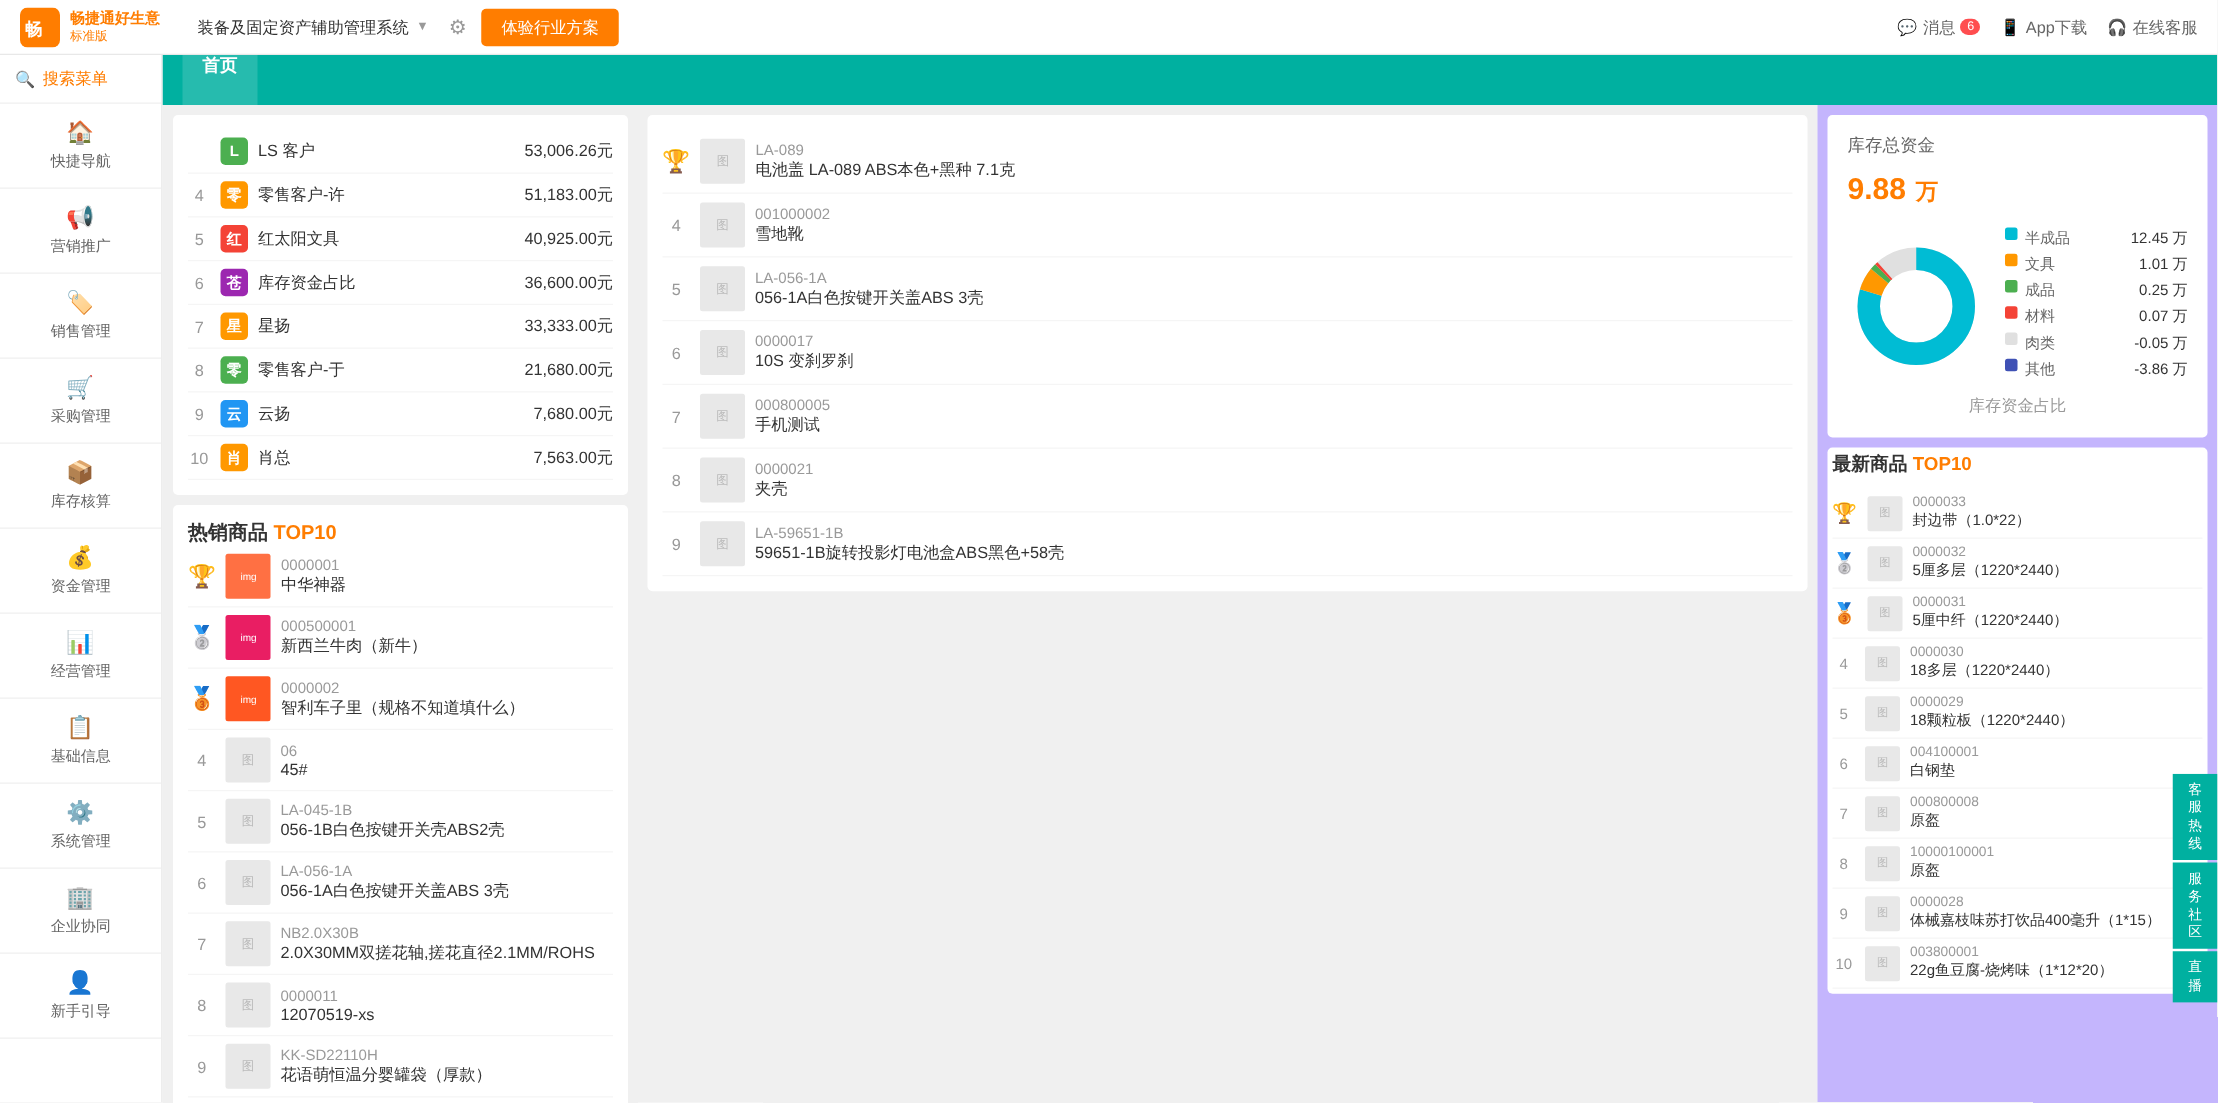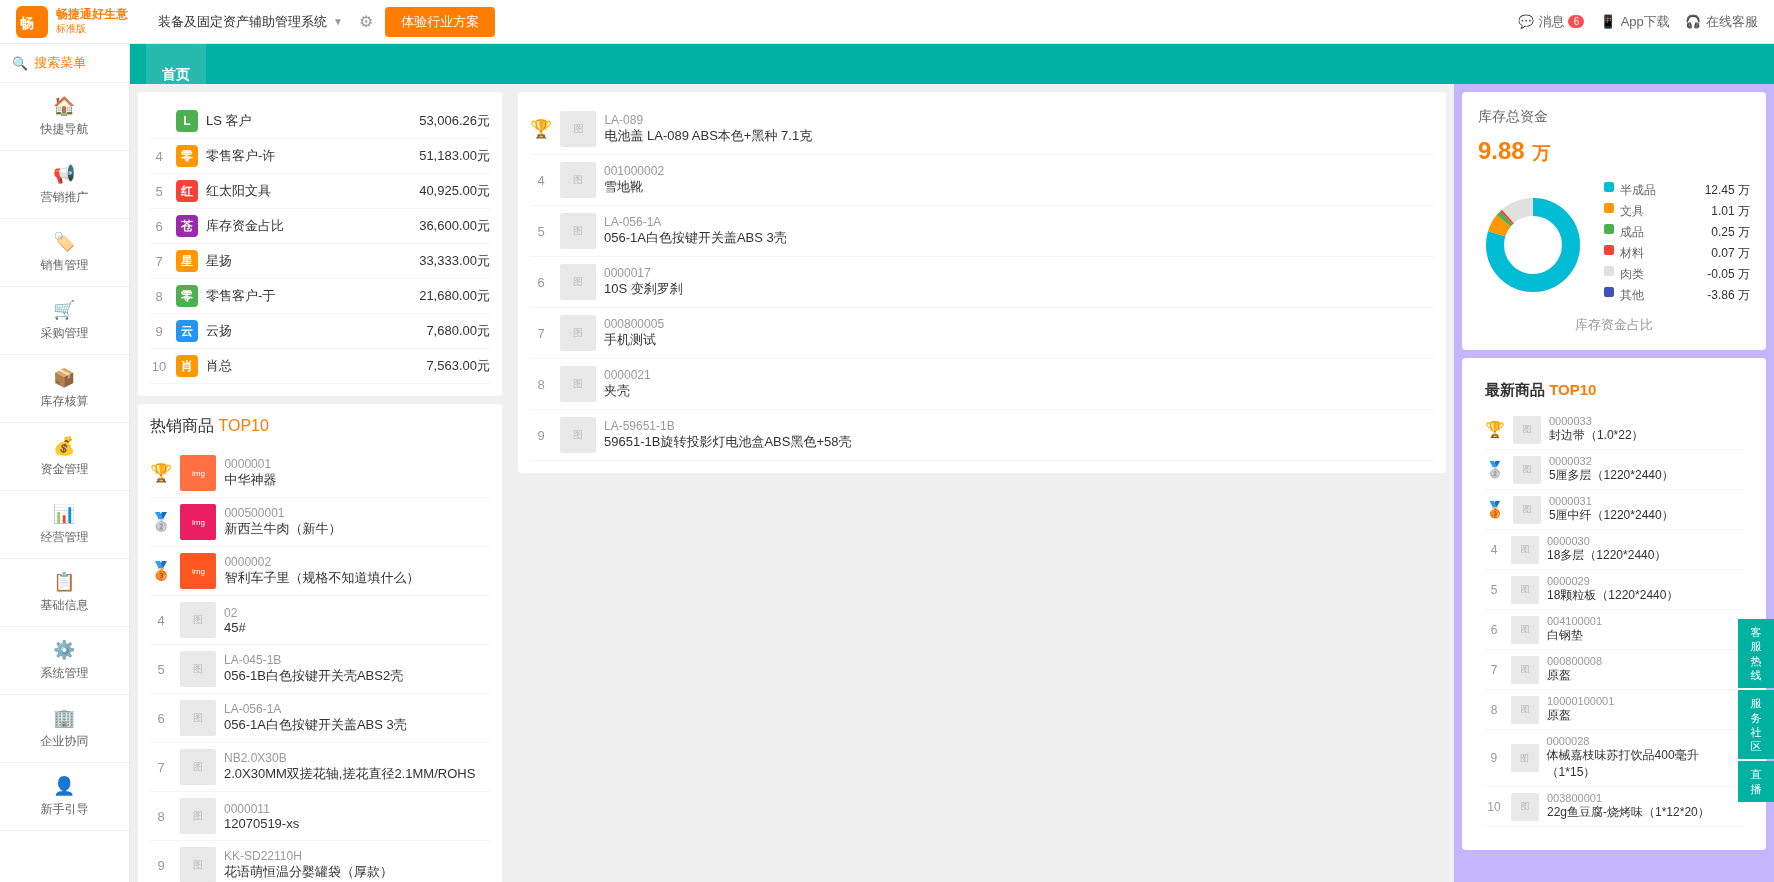--- a/index.html
+++ b/index.html
@@ -136,21 +136,21 @@
       align-items: center;
       flex-shrink: 0;
     }
     .page-nav-item {
       color: #fff;
       font-size: 14px;
       font-weight: bold;
       padding: 0 16px;
       height: 40px;
       display: flex;
-      align-items: flex-end;
+      align-items: flex-start;
       cursor: pointer;
       background: rgba(255,255,255,0.15);
     }
 
     .content-body {
       flex: 1;
       display: flex;
       overflow: hidden;
       gap: 0;
     }
@@ -201,23 +201,22 @@
       color: #fff;
       font-size: 12px;
       font-weight: bold;
       flex-shrink: 0;
     }
     .rank-name { flex: 1; font-size: 13px; color: #333; }
     .rank-amount { font-size: 13px; color: #333; font-weight: 500; }
 
     .section-title {
       font-size: 16px;
-      font-weight: normal;
+      font-weight: bold;
       color: #333;
-      margin-bottom: 12px;
     }
     .section-title span { color: #ff7d00; }
 
     .hot-product-row {
       display: flex;
       align-items: center;
       padding: 6px 0;
       border-bottom: 1px solid #f5f5f5;
       gap: 8px;
     }
@@ -318,21 +317,21 @@
       color: #999;
       text-align: center;
       margin-top: 4px;
     }
 
     
     .newest-card {
       background: #fff;
       margin: 8px;
       border-radius: 4px;
-      padding: 23px;
+      padding: 4px;
     }
     .newest-title {
       font-size: 15px;
       font-weight: bold;
       color: #333;
       margin-bottom: 10px;
     }
     .newest-title span { color: #ff7d00; }
     .newest-row {
       display: flex;
@@ -566,21 +565,21 @@
                 <div class="product-img-colored" style="background:#ff5722;">img</div>
                 <div>
                   <div class="product-code">0000002</div>
                   <div class="product-name">智利车子里（规格不知道填什么）</div>
                 </div>
               </div>
               <div class="hot-product-row">
                 <span style="color:#999;font-size:13px;width:22px;text-align:center;">4</span>
                 <div class="product-img-placeholder">图</div>
                 <div>
-                  <div class="product-code">02</div>
+                  <div class="product-code">06</div>
                   <div class="product-name">45#</div>
                 </div>
               </div>
               <div class="hot-product-row">
                 <span style="color:#999;font-size:13px;width:22px;text-align:center;">5</span>
                 <div class="product-img-placeholder">图</div>
                 <div>
                   <div class="product-code">LA-045-1B</div>
                   <div class="product-name">056-1B白色按键开关壳ABS2壳</div>
                 </div>

